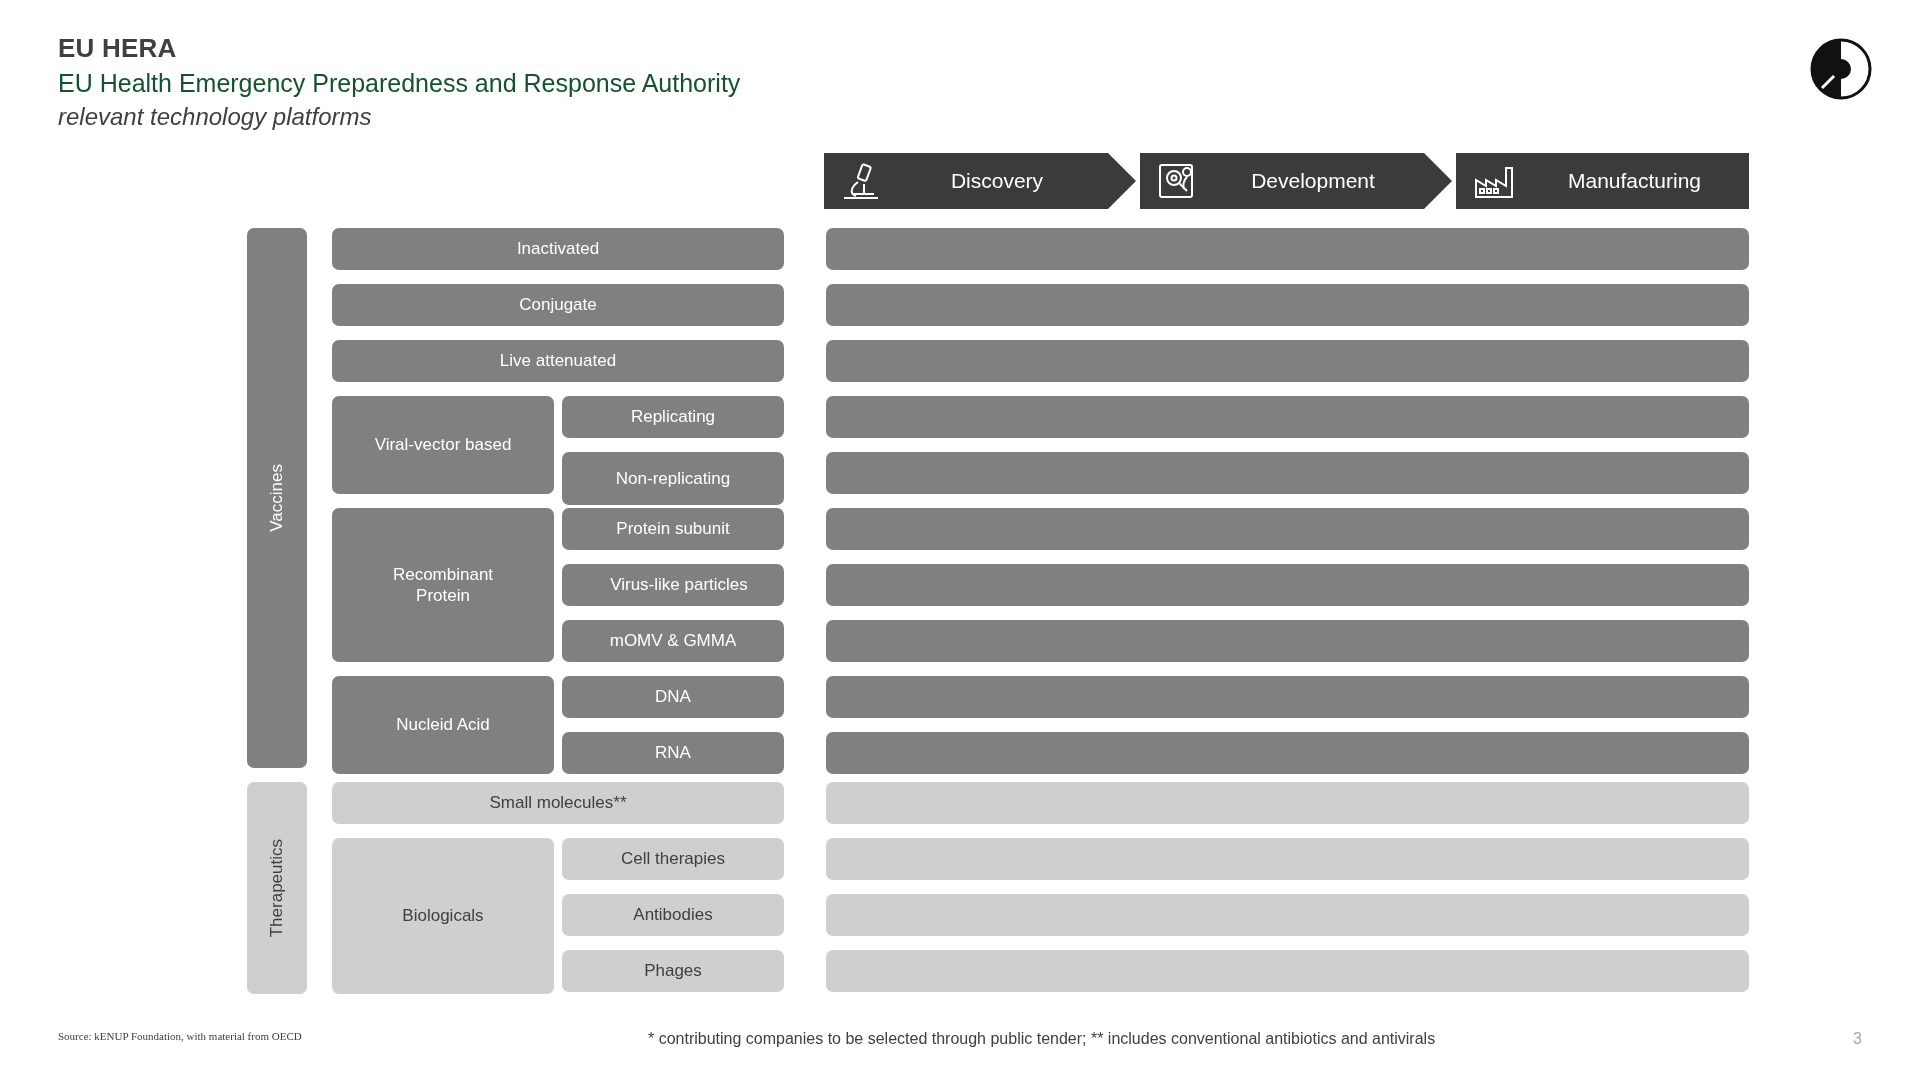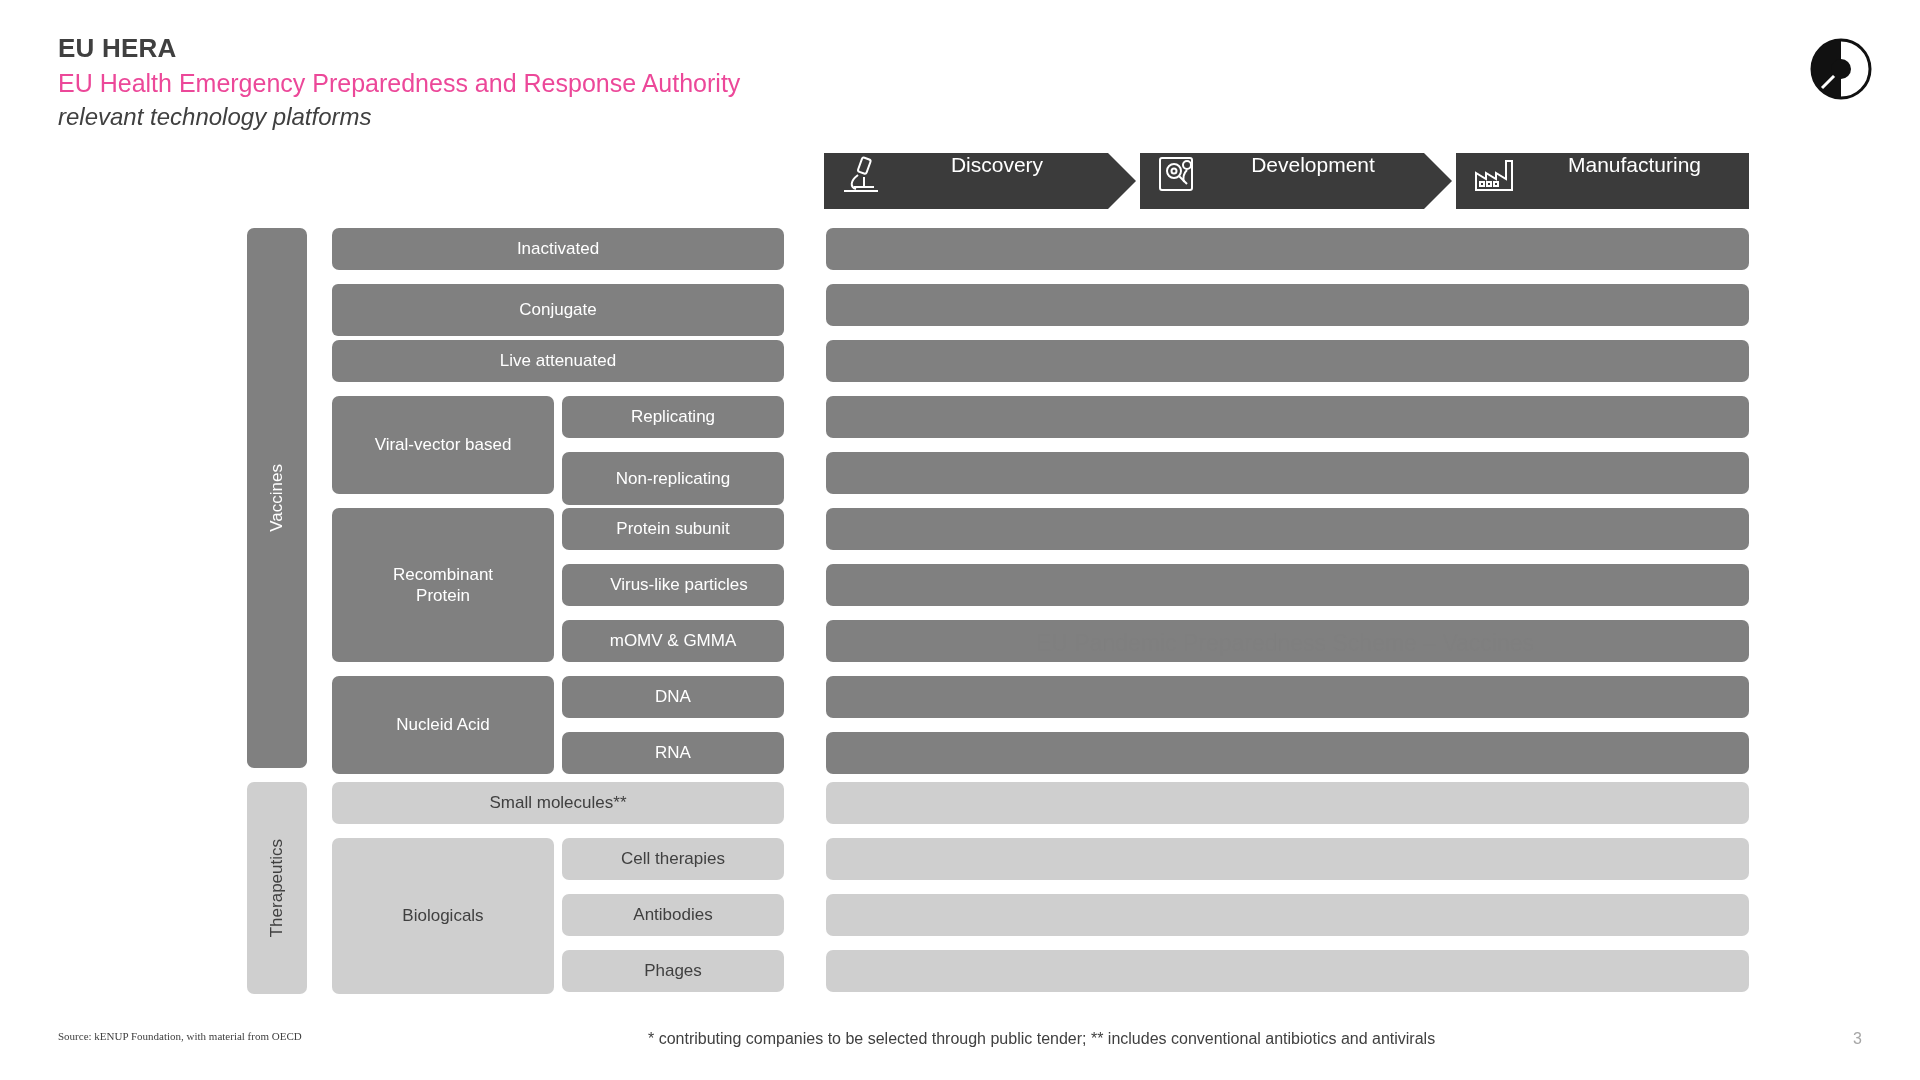--- a/index.html
+++ b/index.html
@@ -25,21 +25,21 @@
   .title-main {
     font-size: 26px;
     font-weight: bold;
     color: #404040;
     letter-spacing: .2px;
     line-height: 1.25;
   }
   .title-sub {
     font-size: 25px;
     font-weight: normal;
-    color: #ec4899;
+    color: #14532d;
     line-height: 1.3;
     margin-top: 2px;
   }
   .title-italic {
     font-size: 24px;
     font-style: italic;
     color: #404040;
     line-height: 1.3;
     margin-top: 2px;
   }
@@ -61,21 +61,21 @@
     height: 56px;
     width: 925px;
   }
   .phase {
     position: absolute;
     top: 0;
     height: 56px;
     background: #3b3b3b;
     color: #ffffff;
     display: flex;
-    align-items: flex-start;
+    align-items: center;
     box-sizing: border-box;
   }
   .phase .phase-icon {
     width: 54px;
     height: 42px;
     margin-left: 14px;
     flex: 0 0 auto;
   }
   .phase .phase-label {
     flex: 1 1 auto;
@@ -268,21 +268,21 @@
   <div class="cat-spine cat-vaccines">
     <span class="vert">Vaccines</span>
   </div>
   <div class="cat-spine cat-therapeutics">
     <span class="vert">Therapeutics</span>
   </div>
 
   <div class="blk grey" style="left:332px; top:228px; width:452px; height:42px;">
     <span>Inactivated</span>
   </div>
-  <div class="blk grey" style="left:332px; top:284px; width:452px; height:52px;border-radius:6px;">
+  <div class="blk grey" style="left:332px; top:284px; width:452px; height:42px;">
     <span>Conjugate</span>
   </div>
   <div class="blk grey" style="left:332px; top:340px; width:452px; height:42px;">
     <span>Live attenuated</span>
   </div>
 
   <div class="blk grey" style="left:332px; top:396px; width:222px; height:98px;">
     <span>Viral-vector based</span>
   </div>
   <div class="blk grey" style="left:562px; top:396px; width:222px; height:42px;">

